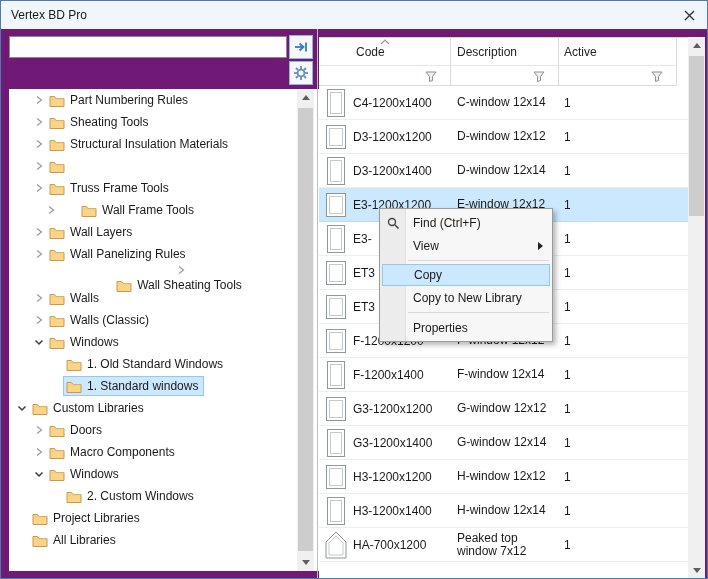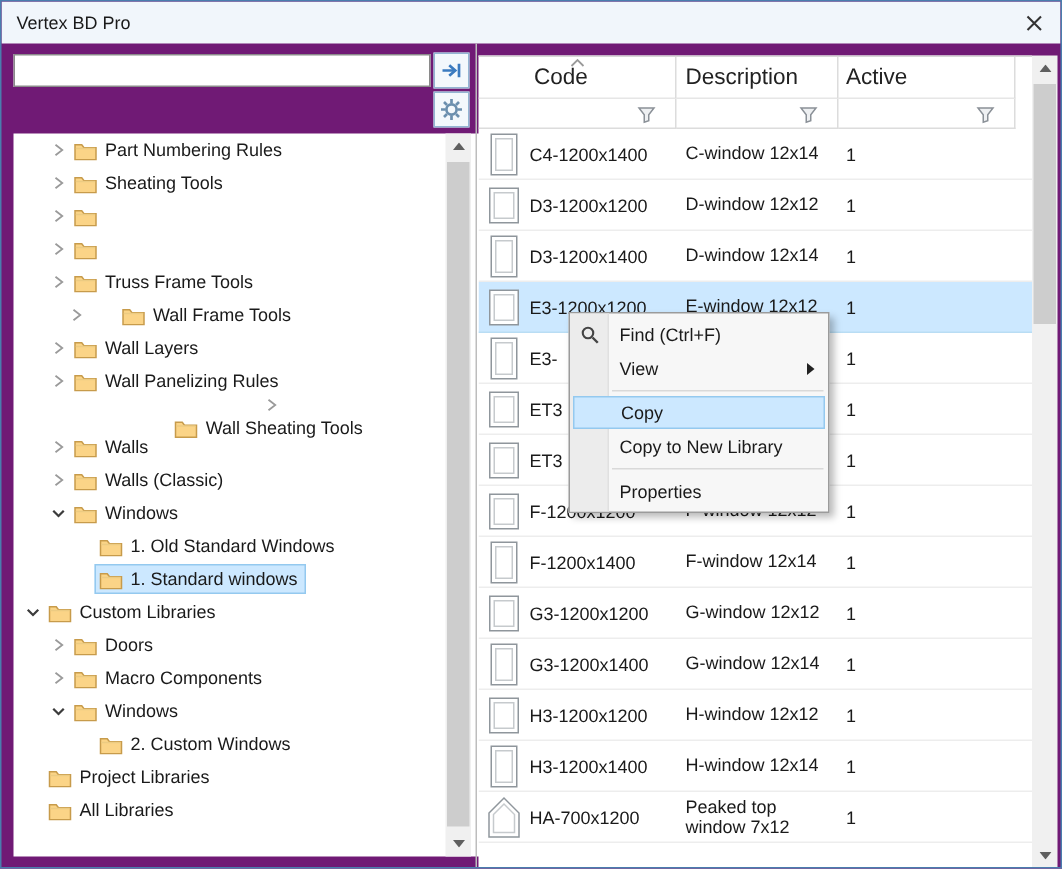--- a/index.html
+++ b/index.html
@@ -42,21 +42,21 @@
   .sb-up { top:0; } .sb-down { bottom:0; }
   .sb-thumb { position:absolute; left:1px; width:15px; background:#cdcdcd; }
 
   .divider { position:absolute; left:316px; top:28px; bottom:0; width:1px; background:#bdbdbd; }
 
   
   .table-area { position:absolute; left:318px; top:36px; width:369px; height:542px;
                 background:#fff; border-top:1px solid #d6d6d6; overflow:hidden; }
   .thead { display:flex; height:28px; }
   .hcell { display:flex; align-items:center; border-right:1px solid #dcdcdc; border-bottom:1px solid #e6e6e6;
-           font-size:15px; color:#222; position:relative; }
+           font-size:12px; color:#222; position:relative; }
   .hc0 { width:132px; padding-left:37px; }
   .hc1 { width:108px; padding-left:6px; }
   .hc2 { width:118px; padding-left:5px; }
   .sortmark { position:absolute; top:1px; left:50%; transform:translateX(-50%); line-height:0; }
   .filterrow { display:flex; height:20px; }
   .fcell { display:flex; align-items:center; justify-content:flex-end; padding-right:12px;
            border-right:1px solid #dcdcdc; border-bottom:1px solid #dcdcdc; }
   .trow { display:flex; height:34px; border-bottom:1px solid #ededed; }
   .trow.selected { background:#cce8ff; border-bottom-color:#b9ddf4; }
   .cell { display:flex; align-items:center; }
@@ -159,20 +159,21 @@
             <path d="M3 1.5 L7.5 5 L3 8.5" fill="none" stroke="#9a9a9a" stroke-width="1.2"></path>
           </svg>
         </span>
         <span class="labelbox">
           <span class="folder">
             <svg width="16" height="13" viewBox="0 0 16 13">
               <path d="M1 2.5 h4.5 l1.5 2 H15 v8 H1 z" fill="#fbd487" stroke="#c79b4b"></path>
               <path d="M1.5 5 H14.5" stroke="#eccb82" fill="none"></path>
             </svg>
           </span>
+          <span class="tree-label">Structural Insulation Materials</span>
         </span>
       </div>
       <div class="tree-item" style="padding-left: 23px;">
         <span class="chevron">
           <svg width="10" height="10" viewBox="0 0 10 10">
             <path d="M3 1.5 L7.5 5 L3 8.5" fill="none" stroke="#9a9a9a" stroke-width="1.2"></path>
           </svg>
         </span>
         <span class="labelbox">
           <span class="folder">

